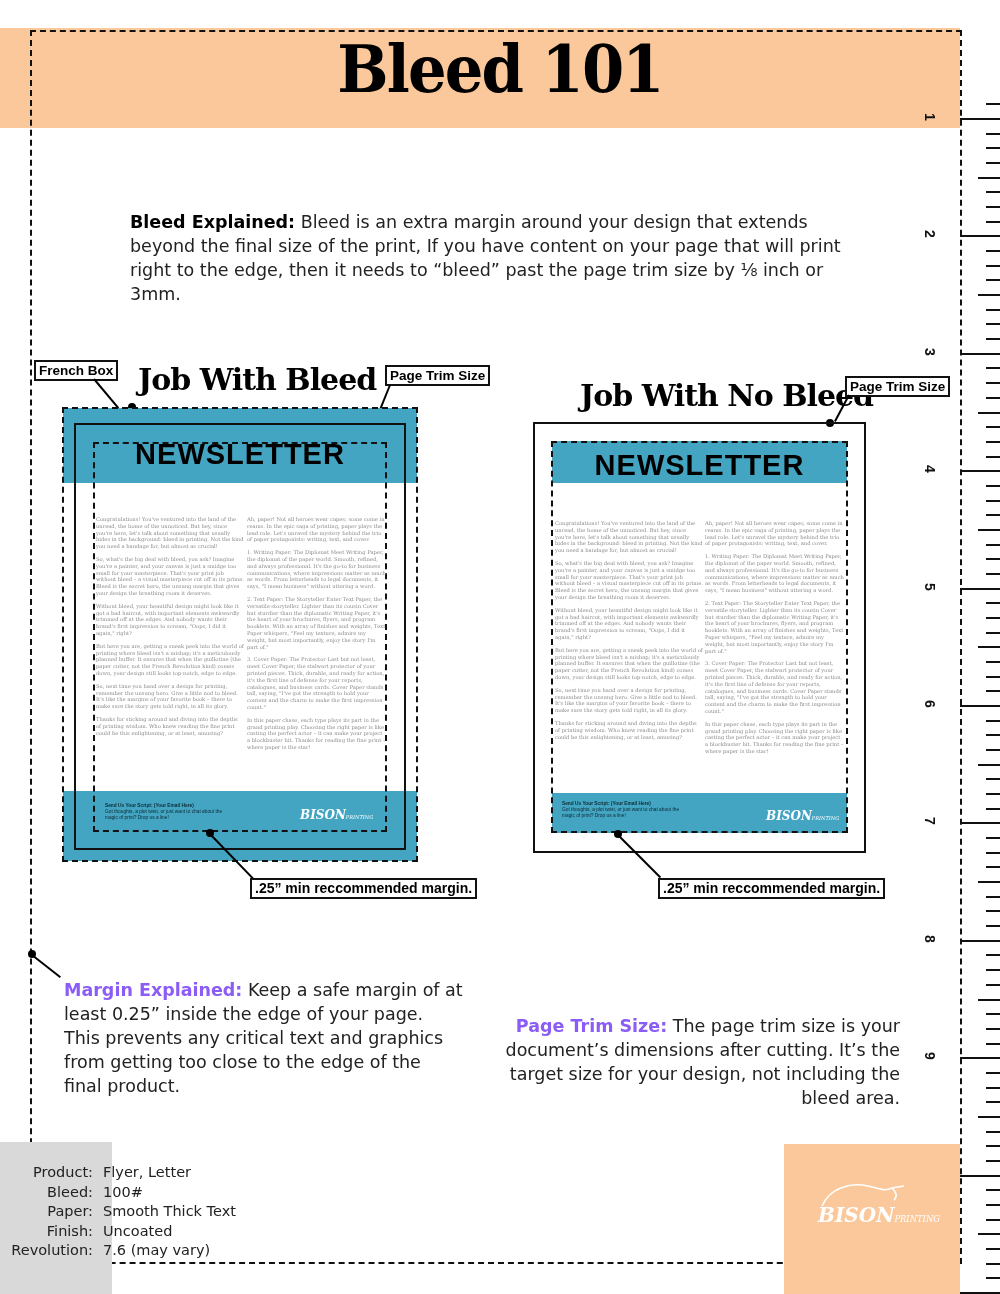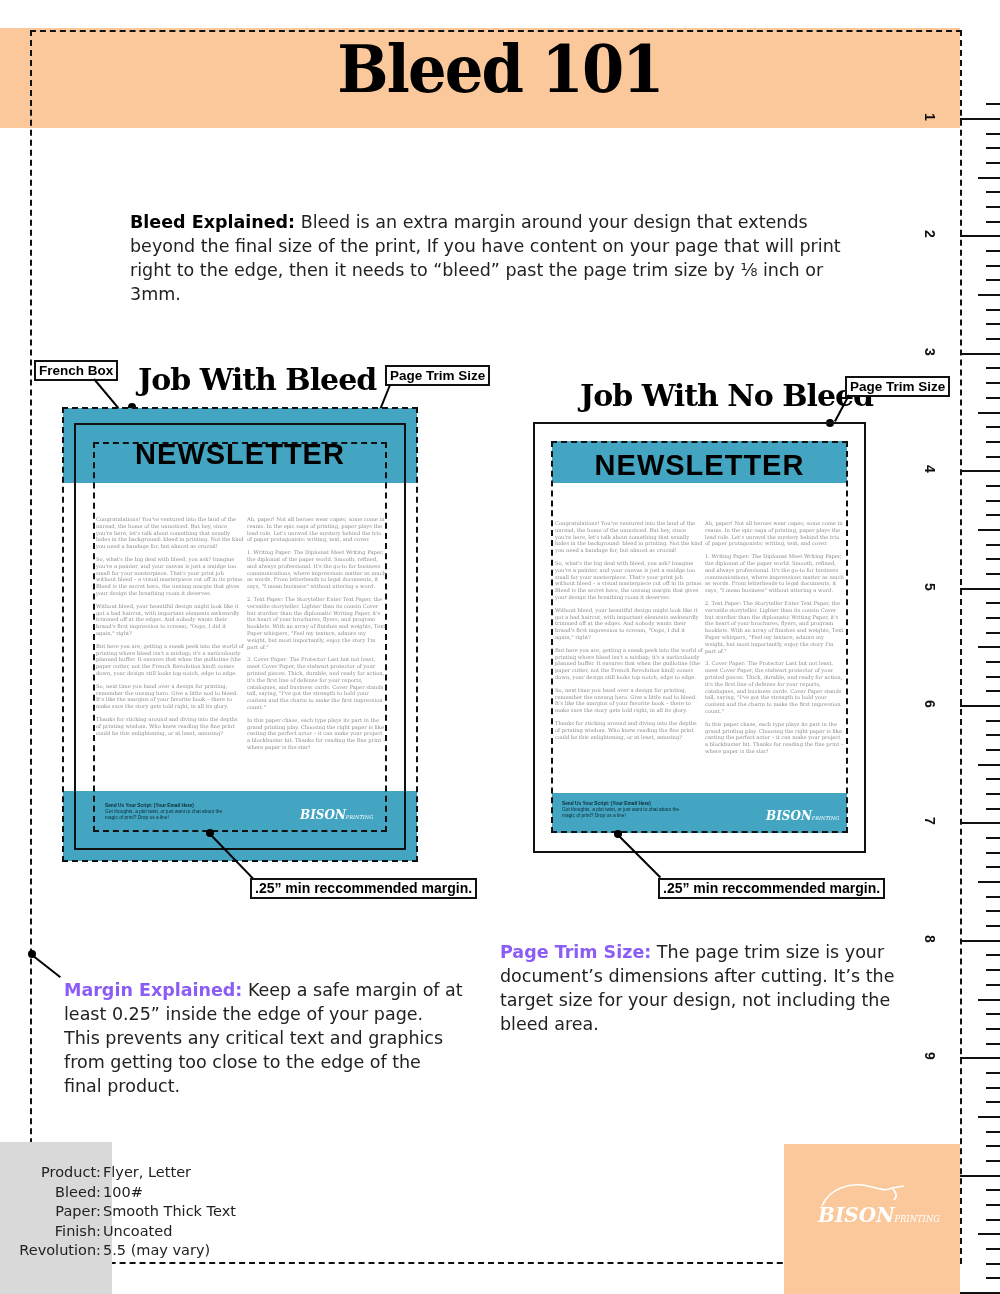--- a/index.html
+++ b/index.html
@@ -39,21 +39,21 @@
 
   .logo { position: absolute; color: #fff; font-family: "DejaVu Serif", serif; font-style: italic; font-weight: bold; }
   .logo .small { font-size: 0.42em; font-weight: normal; letter-spacing: 0; }
 
   .explain { position: absolute; font-family: "DejaVu Sans", sans-serif; font-size: 17.5px; line-height: 24px; color: #222; }
   .explain b { color: #8b5cf6; }
 
   .spec-band { position: absolute; left: 0; top: 1142px; width: 112px; height: 152px; background: #d9d9d9; }
   .spec { position: absolute; left: 0; top: 1163px; font-family: "DejaVu Sans", sans-serif; font-size: 14.5px; line-height: 19.5px; color: #222; }
   .spec-row { display: flex; }
-  .spec-label { width: 103px; text-align: right; padding-right: 2px; }
+  .spec-label { width: 103px; text-align: right; padding-right: 10px; }
   .spec-val { padding-left: 0; }
 
   .brand-band { position: absolute; left: 784px; top: 1144px; width: 176px; height: 150px; background: #fac89b; }
 </style>
 </head>
 <body>
 
 <div class="header-band"></div>
 <h1 class="title">Bleed 101</h1>
 
@@ -247,21 +247,21 @@
 <div class="leader" style="left:618px; top:834px; width:60px; transform:rotate(45deg);"></div>
 <div class="callout" style="left:658px; top:878px; font-size:14px;">.25” min reccommended margin.</div>
 
 <div class="dot" style="left:28px; top:950px;"></div>
 <div class="leader" style="left:32px; top:954px; width:36px; transform:rotate(38deg);"></div>
 
 <div class="explain" style="left:64px; top:978px; width:400px;">
   <b>Margin Explained:</b><span> Keep a safe margin of at least 0.25” inside the edge of your page. This prevents any critical text and graphics from getting too close to the edge of the final product.</span>
 </div>
 
-<div class="explain" style="left:500px; top:940px; width:400px;">
+<div class="explain" style="left:500px; top:1014px; width:400px;text-align:right;">
   <b>Page Trim Size:</b><span> The page trim size is your document’s dimensions after cutting. It’s the target size for your design, not including the bleed area.</span>
 </div>
 
 <div class="spec-band"></div>
 <div class="spec">
   <div class="spec-row">
       <span class="spec-label">Product:</span>
       <span class="spec-val">Flyer, Letter</span>
     </div>
   <div class="spec-row">
@@ -271,21 +271,21 @@
   <div class="spec-row">
       <span class="spec-label">Paper:</span>
       <span class="spec-val">Smooth Thick Text</span>
     </div>
   <div class="spec-row">
       <span class="spec-label">Finish:</span>
       <span class="spec-val">Uncoated</span>
     </div>
   <div class="spec-row">
       <span class="spec-label">Revolution:</span>
-      <span class="spec-val">5.5 (may vary)</span>
+      <span class="spec-val">7.6 (may vary)</span>
     </div>
 </div>
 
 <div class="brand-band"></div>
 <svg style="position:absolute; left:820px; top:1178px;" width="90" height="30" viewBox="0 0 90 30">
   <path d="M2 28 C10 10, 30 4, 48 8 C58 10, 64 14, 72 10 L84 8 M72 10 C76 14, 78 18, 74 22" stroke="#ffffff" stroke-width="1.6" fill="none"></path>
 </svg>
 <div class="logo" style="left:818px; top:1203px; font-size:20px;"><span>BISON</span><span class="small">PRINTING</span></div>
 
 </body></html>

